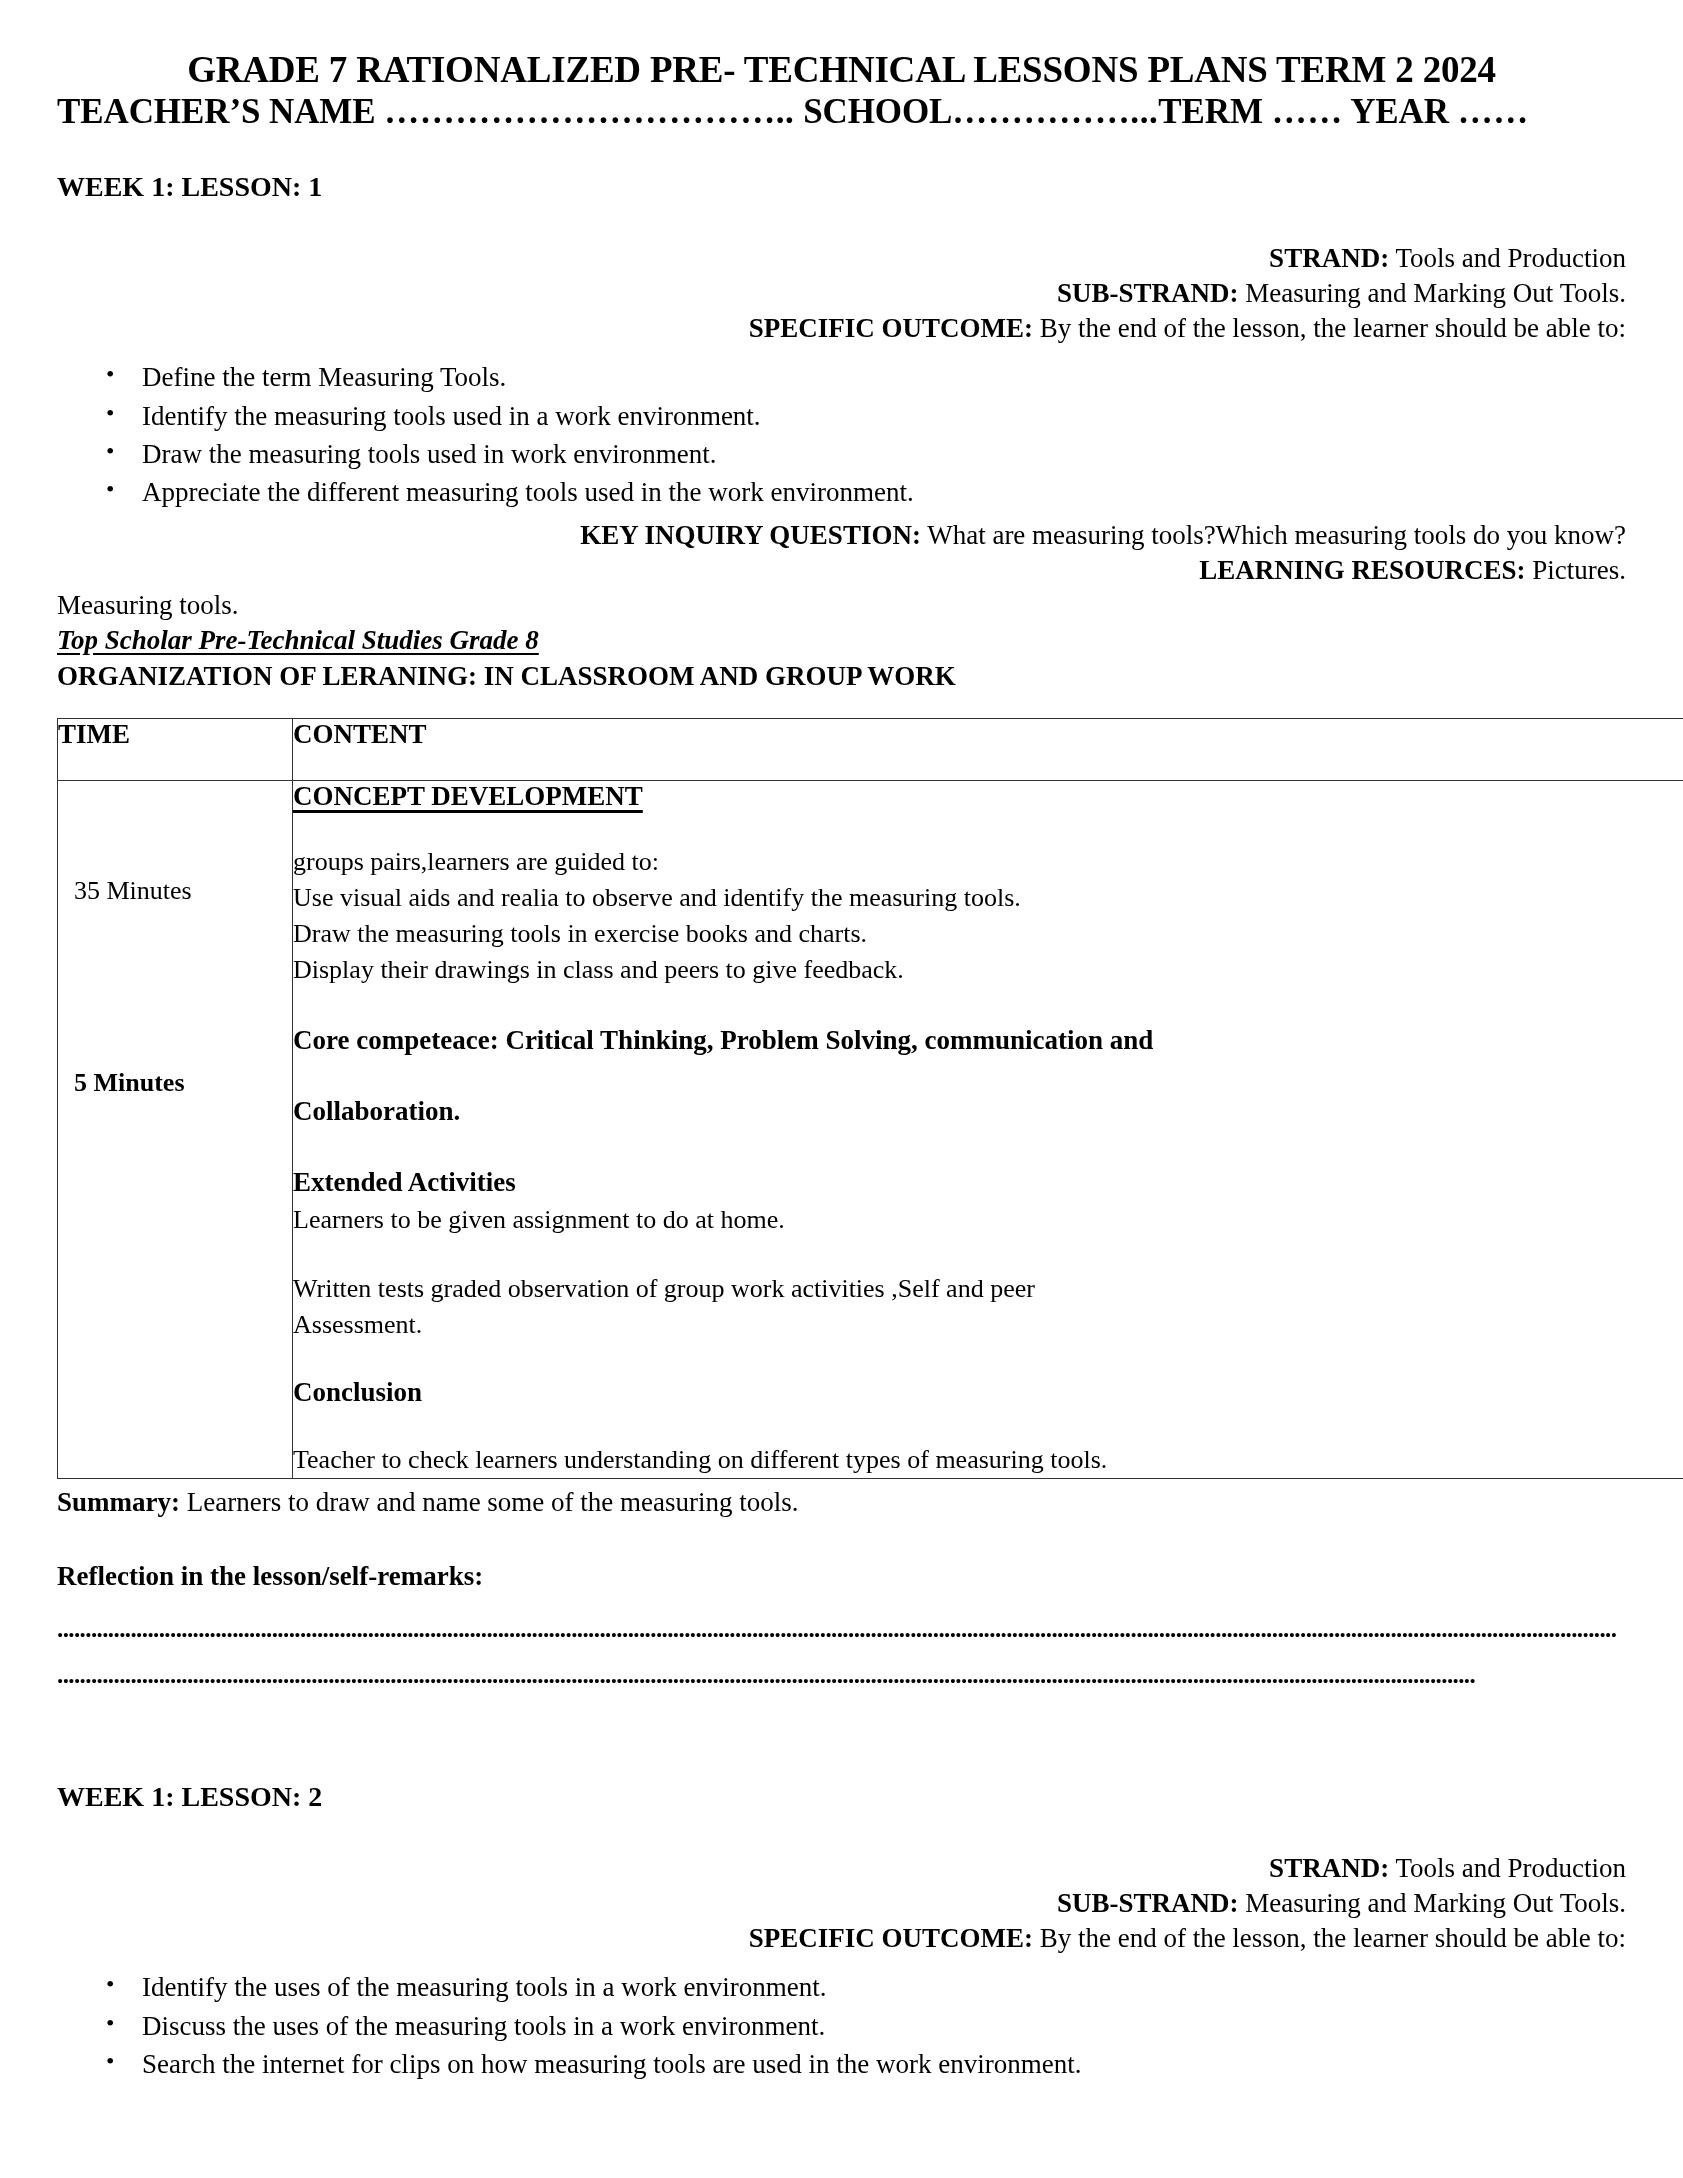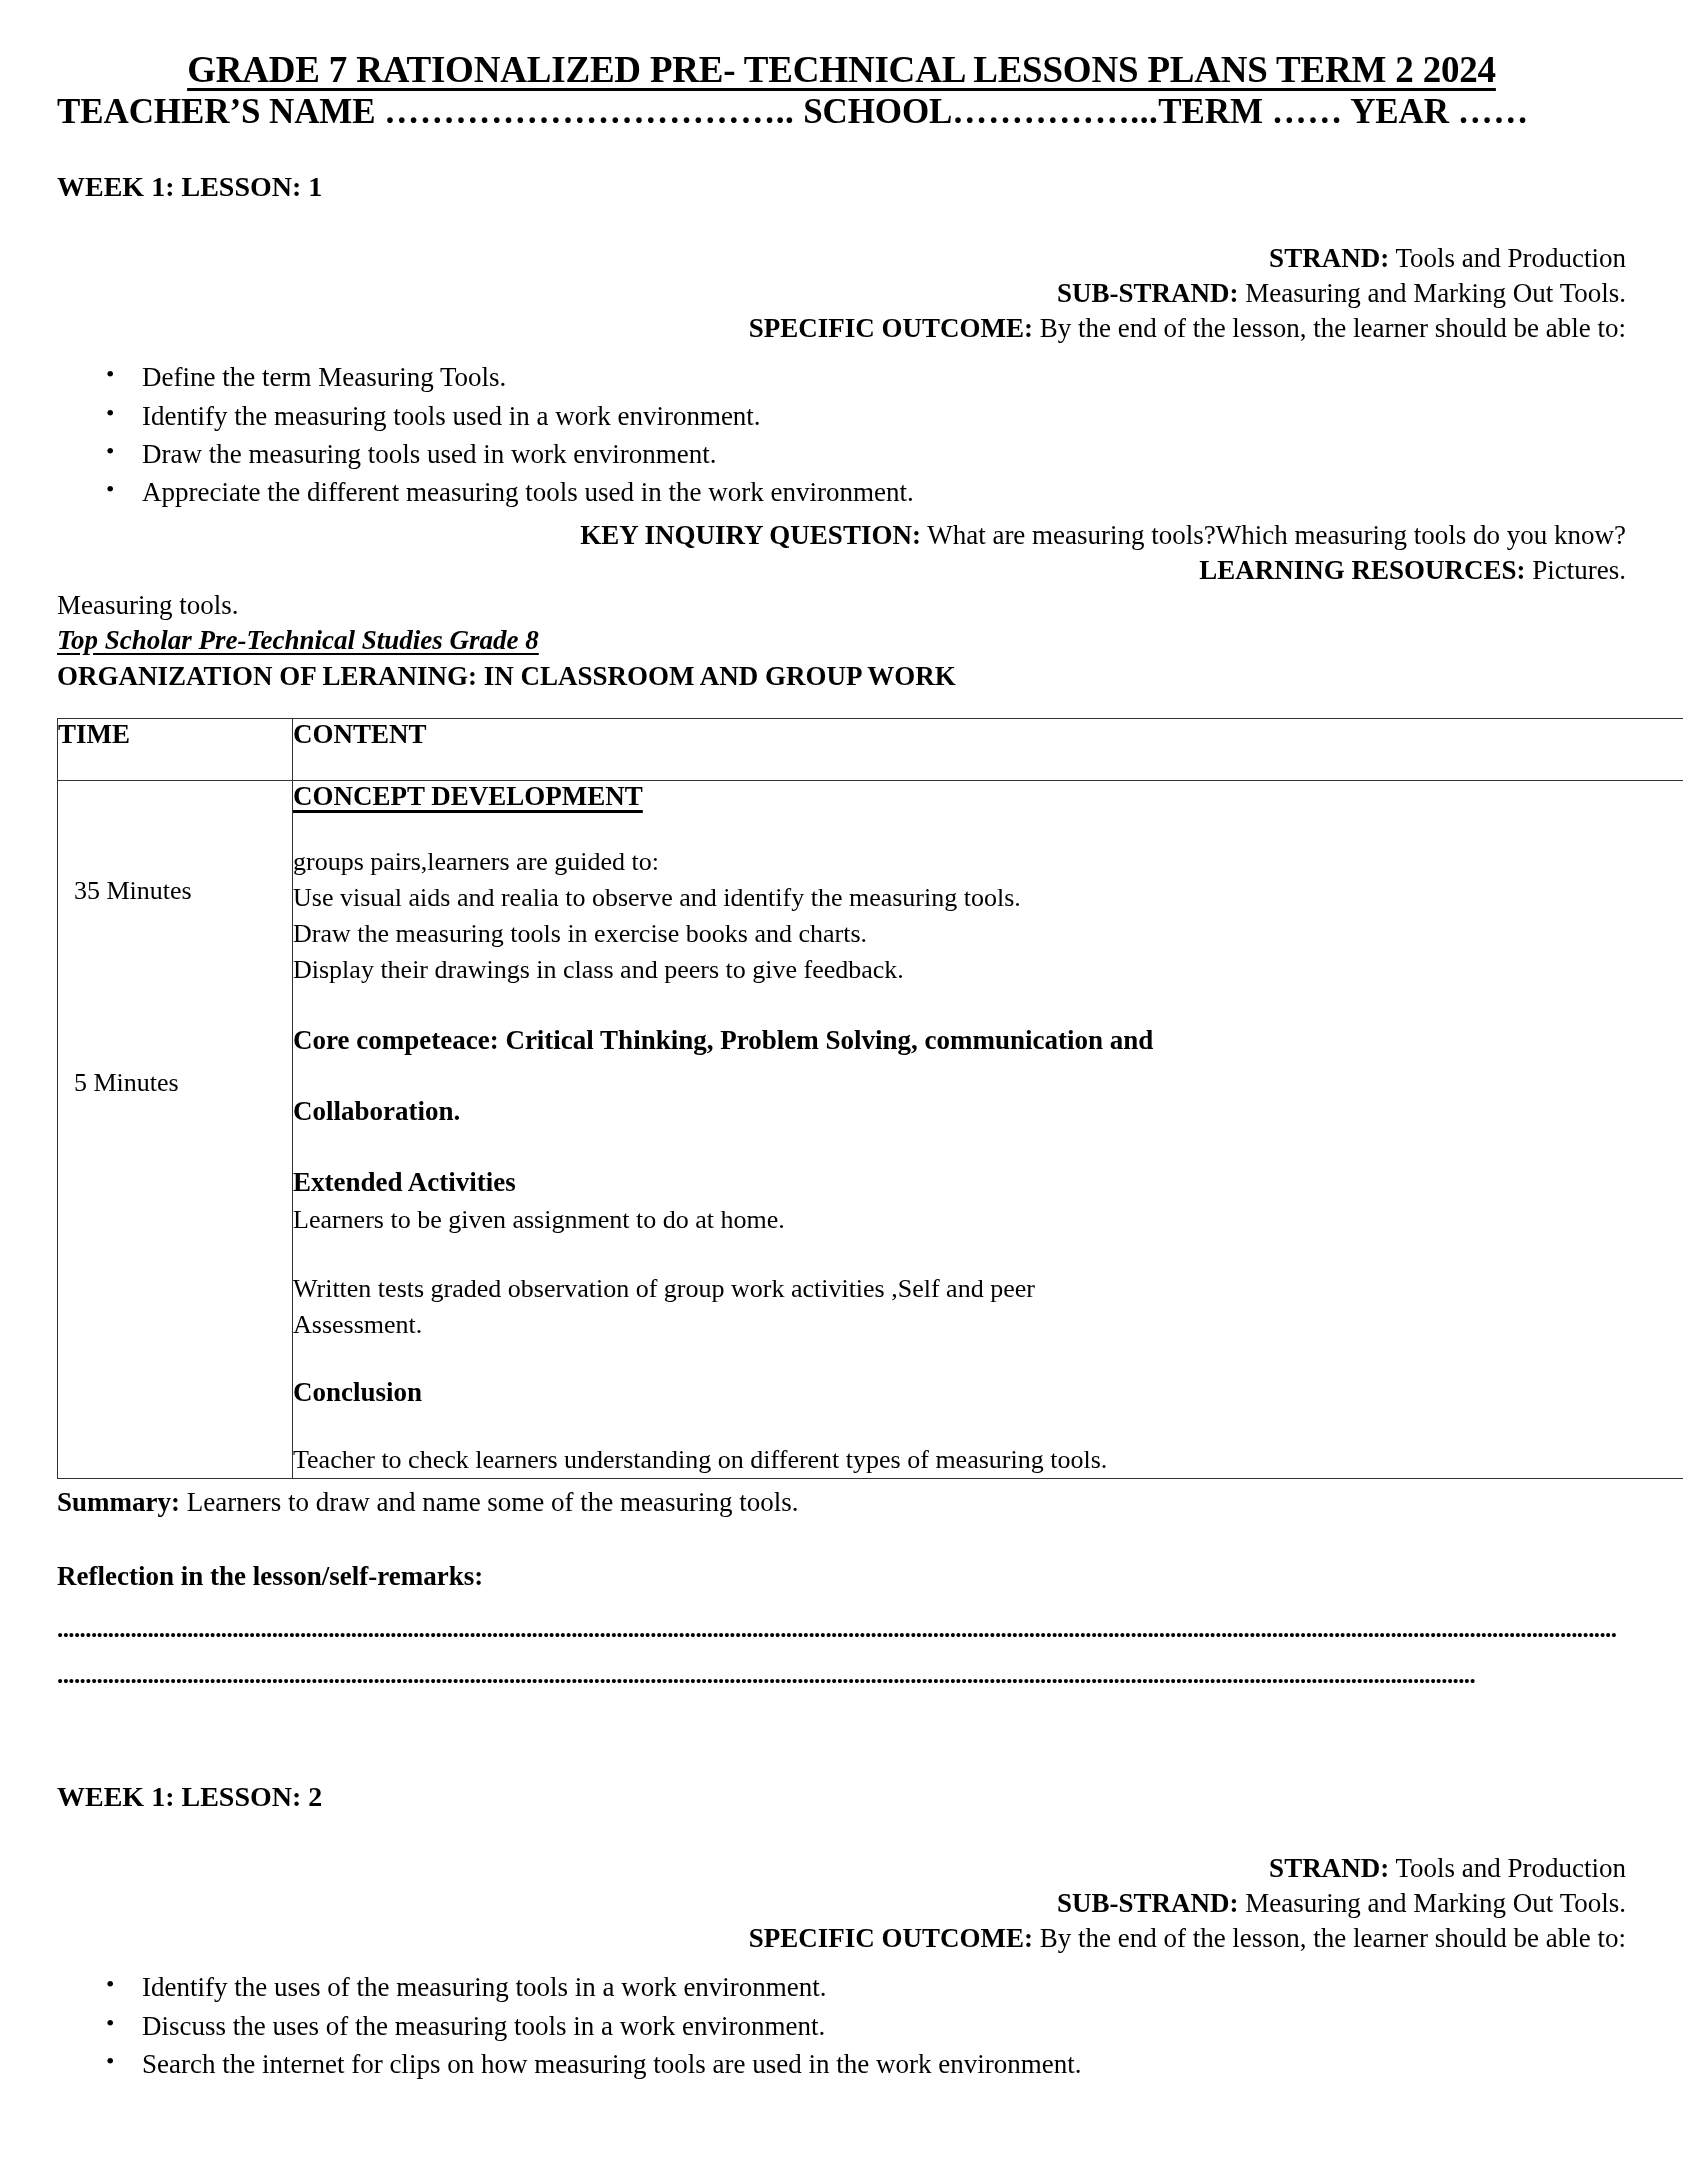--- a/index.html
+++ b/index.html
@@ -25,21 +25,20 @@
   .doc-title {
     font-size: 37px;
     font-weight: bold;
     text-align: center;
     letter-spacing: -0.2px;
     line-height: 1.0;
     margin: 0 0 4px 0;
     white-space: nowrap;
   }
   .doc-title span.ul {
-    text-decoration: underline;
     text-underline-offset: 6px;
     text-decoration-thickness: 3px;
   }
 
   
   .teacher-line {
     font-size: 35px;
     font-weight: bold;
     line-height: 1.12;
     margin: 4px 0 0 0;
@@ -132,20 +131,21 @@
   }
   .time-a {
     position: absolute;
     top: 95px;
     left: 16px;
   }
   .time-b {
     position: absolute;
     top: 287px;
     left: 16px;
+    font-weight: bold;
   }
   .content-cell {
     padding: 12px 16px 16px 18px;
   }
   .cc-head {
     font-size: 27px;
     font-weight: bold;
     text-decoration: underline;
     text-underline-offset: 5px;
     text-decoration-thickness: 2.5px;

